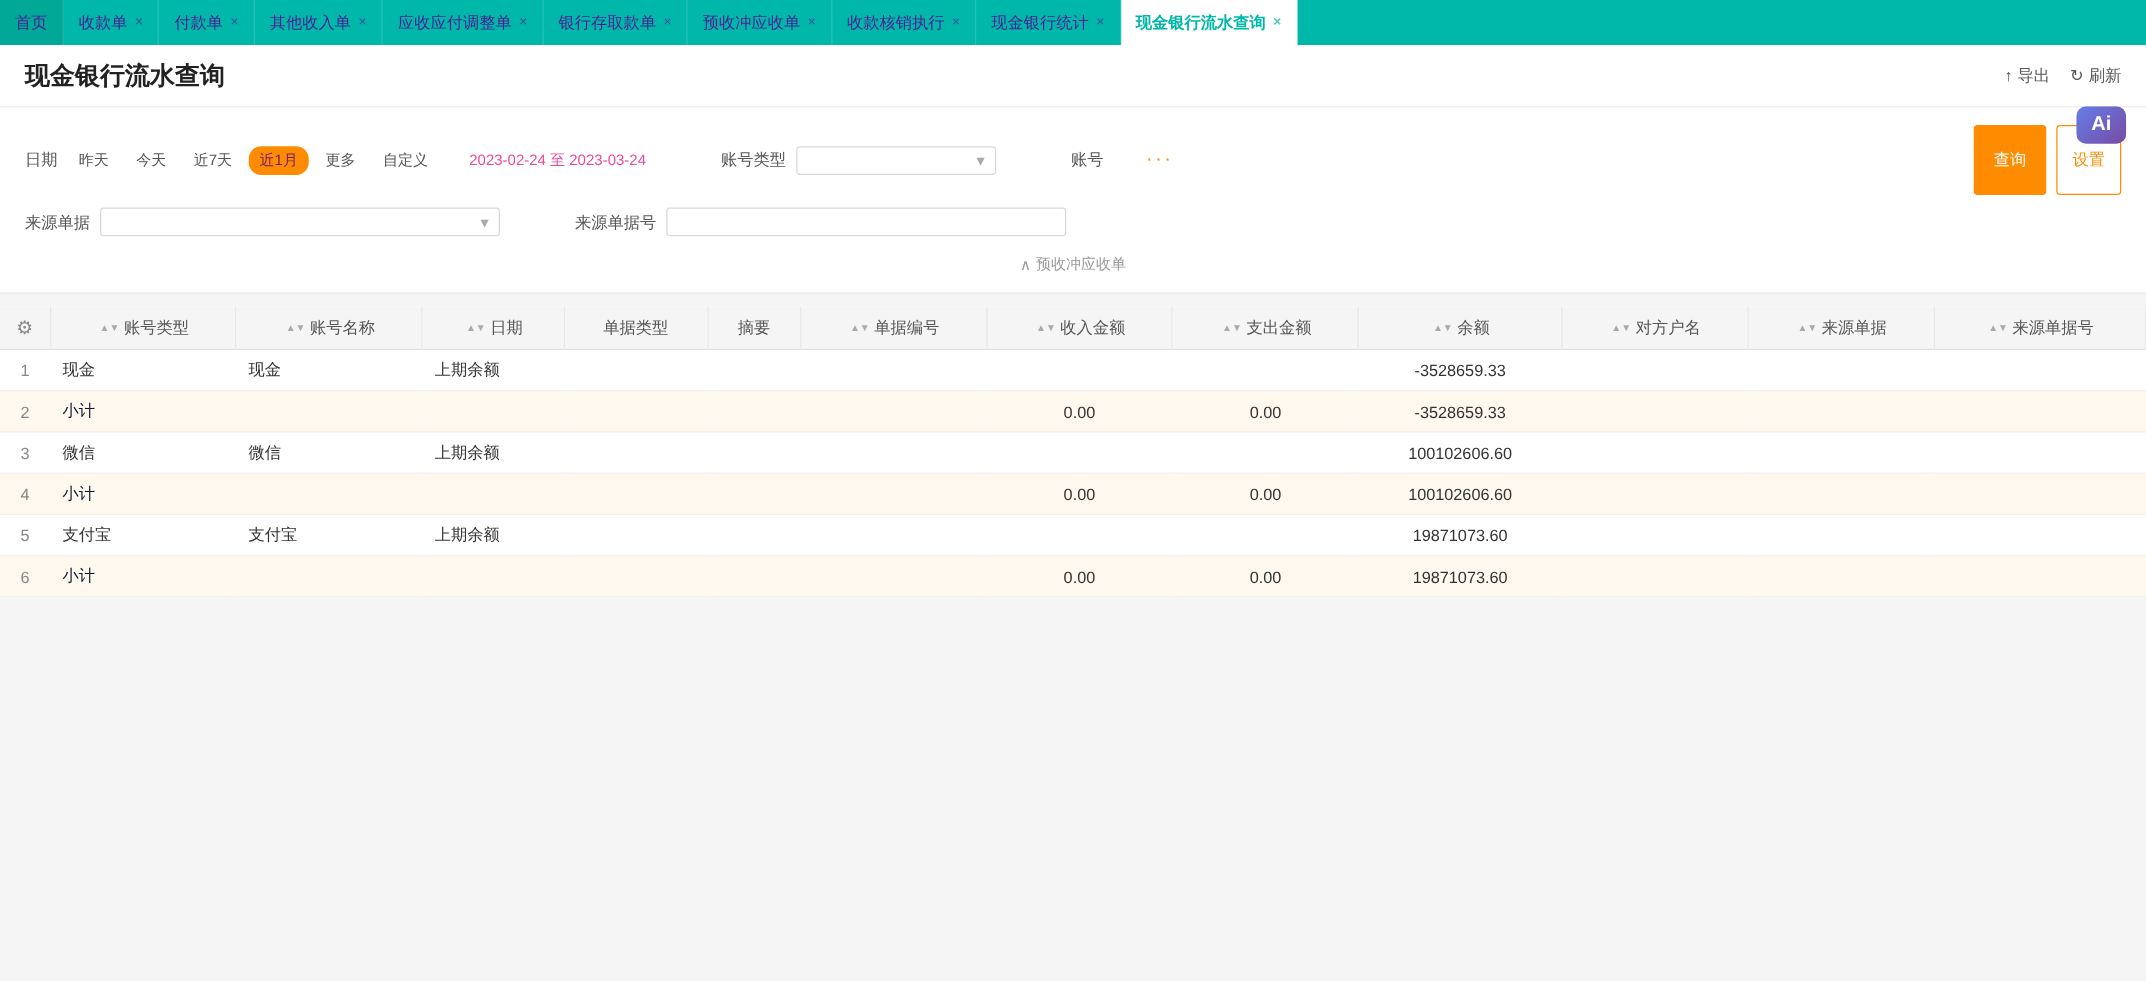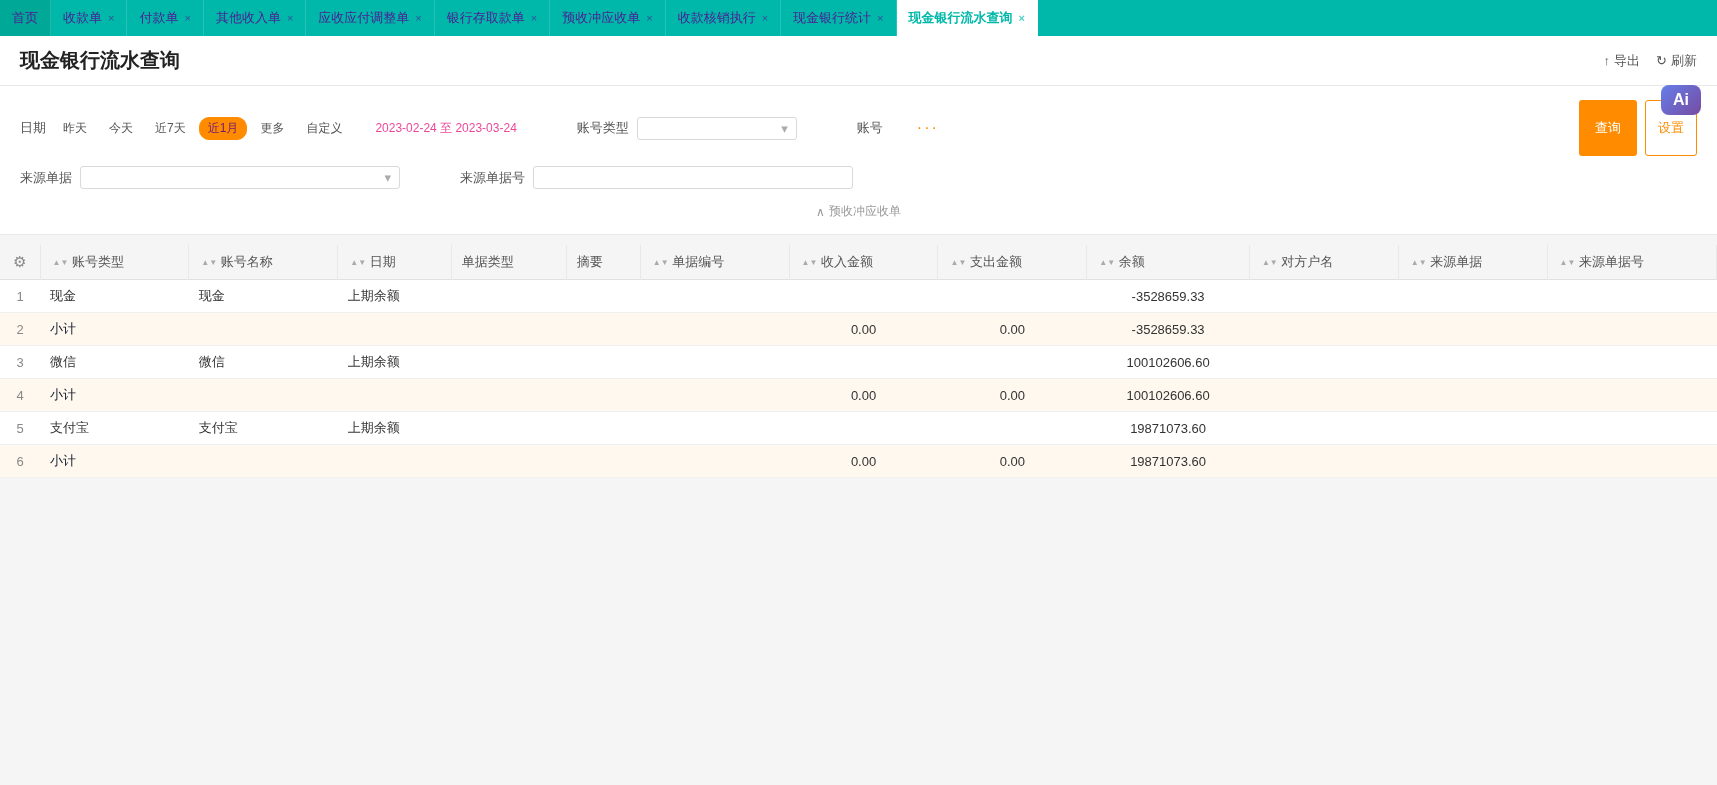--- a/index.html
+++ b/index.html
@@ -172,21 +172,21 @@
       width: 100%;
       border-collapse: collapse;
       font-size: 13px;
     }
     thead tr {
       background: #f5f5f5;
       border-bottom: 1px solid #e0e0e0;
     }
     thead th {
       padding: 8px 10px;
-      text-align: left;
+      text-align: center;
       color: #555;
       font-weight: normal;
       white-space: nowrap;
       border-right: 1px solid #e8e8e8;
     }
     thead th:first-child {
       text-align: center;
       width: 40px;
     }
     .sort-icon {

